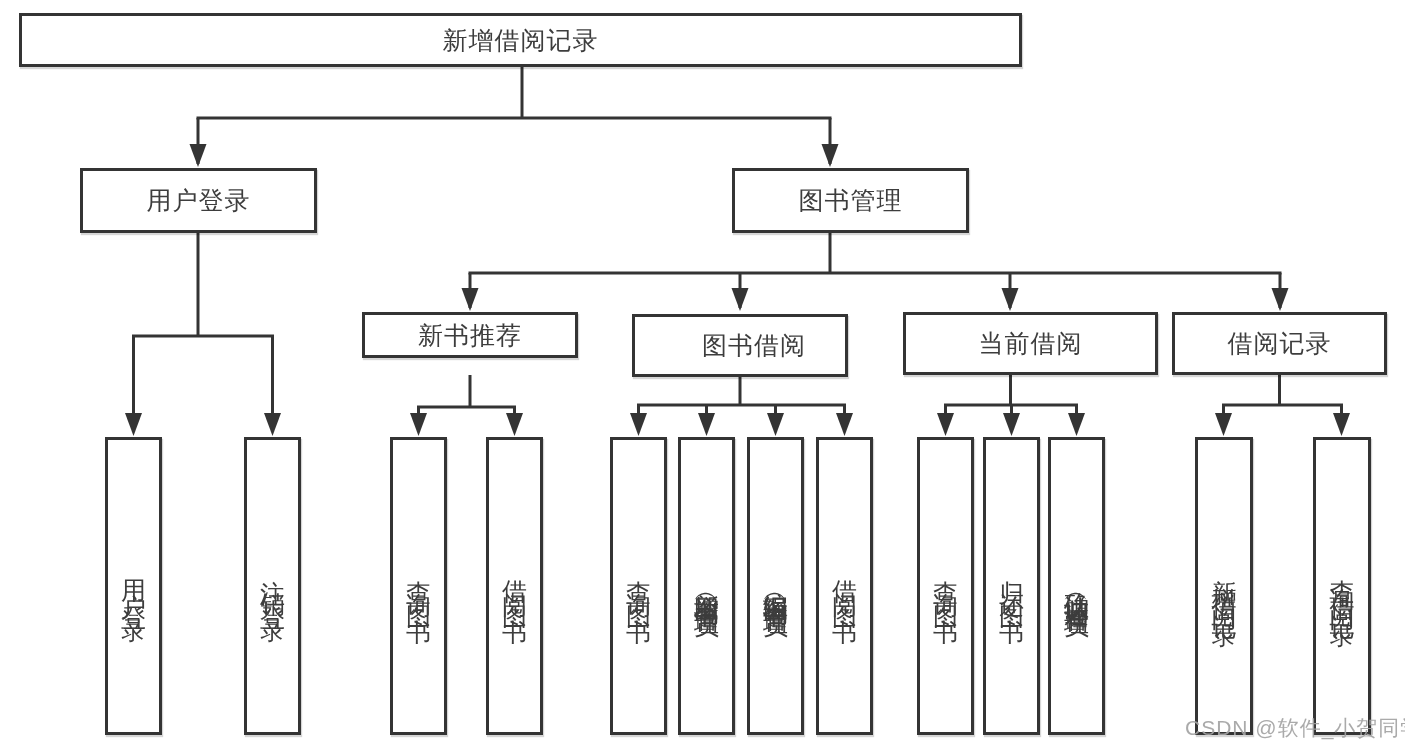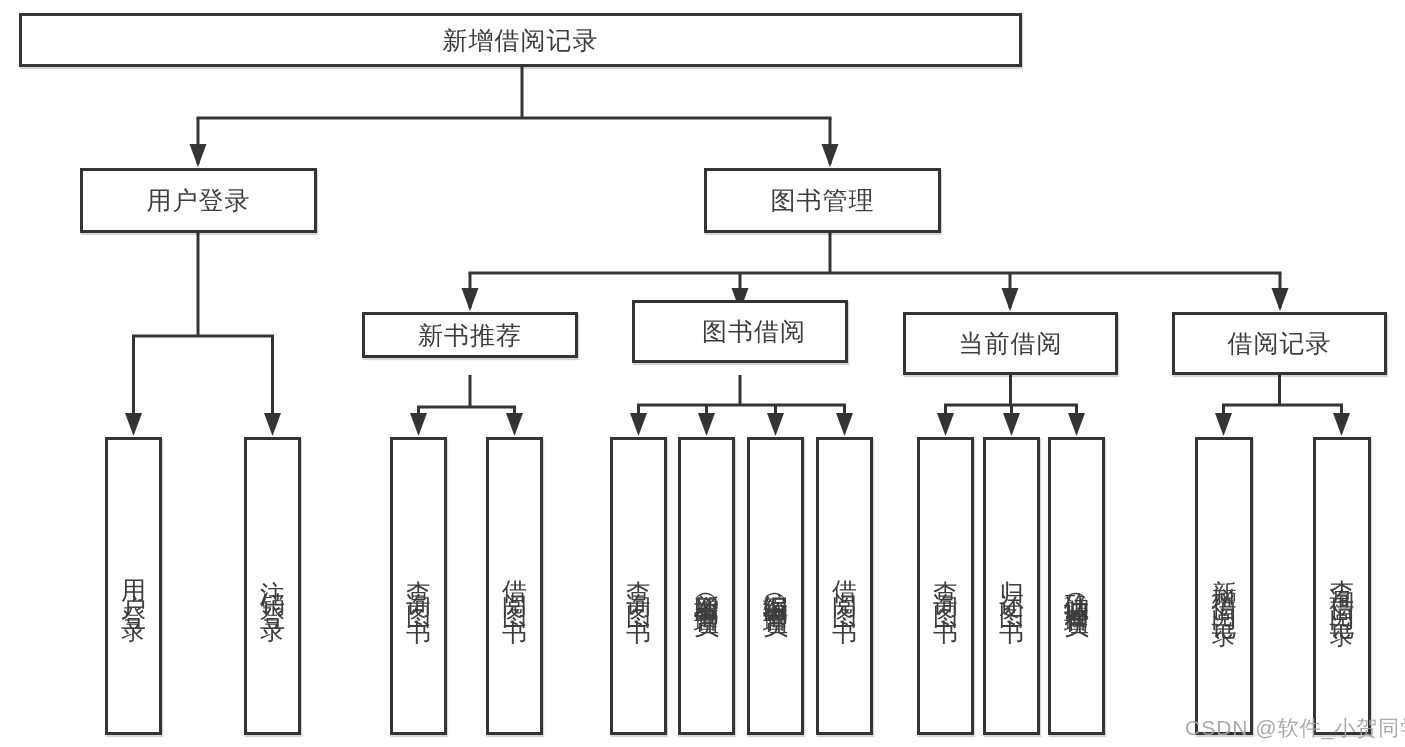--- a/index.html
+++ b/index.html
@@ -109,25 +109,25 @@
         <polygon points="1003,413 1020,413 1011.5,436"></polygon>
         <polygon points="1068,413 1085,413 1076.5,436"></polygon>
         <polygon points="1215,413 1232,413 1223.5,436"></polygon>
         <polygon points="1333,413 1350,413 1341.5,436"></polygon>
       </g>
   </svg>
 
   <div class="node" style="left:19px;top:13px;width:1003px;height:54px;">新增借阅记录</div>
 
   <div class="node" style="left:80px;top:168px;width:237px;height:65px;">用户登录</div>
-  <div class="node" style="left:704px;top:168px;width:237px;height:65px;">图书管理</div>
+  <div class="node" style="left:732px;top:168px;width:237px;height:65px;">图书管理</div>
 
   <div class="node" style="left:362px;top:312px;width:216px;height:46px;">新书推荐</div>
-  <div class="node" style="left:632px;top:300px;width:216px;height:63px;padding-left:28px;">图书借阅</div>
-  <div class="node" style="left:903px;top:312px;width:215px;height:63px;">当前借阅</div>
+  <div class="node" style="left:632px;top:314px;width:216px;height:63px;padding-left:28px;">图书借阅</div>
+  <div class="node" style="left:903px;top:312px;width:255px;height:63px;">当前借阅</div>
   <div class="node" style="left:1172px;top:312px;width:215px;height:63px;">借阅记录</div>
 
   <div class="node leaf" style="left:105px;top:437px;width:57px;height:298px;">
     <span class="sp-wide">用户登录</span>
     </div>
   <div class="node leaf" style="left:244px;top:437px;width:57px;height:298px;">
     <span class="sp-wide">注销登录</span>
     </div>
   <div class="node leaf" style="left:390px;top:437px;width:57px;height:298px;">
     <span class="sp-wide">查询图书</span>

